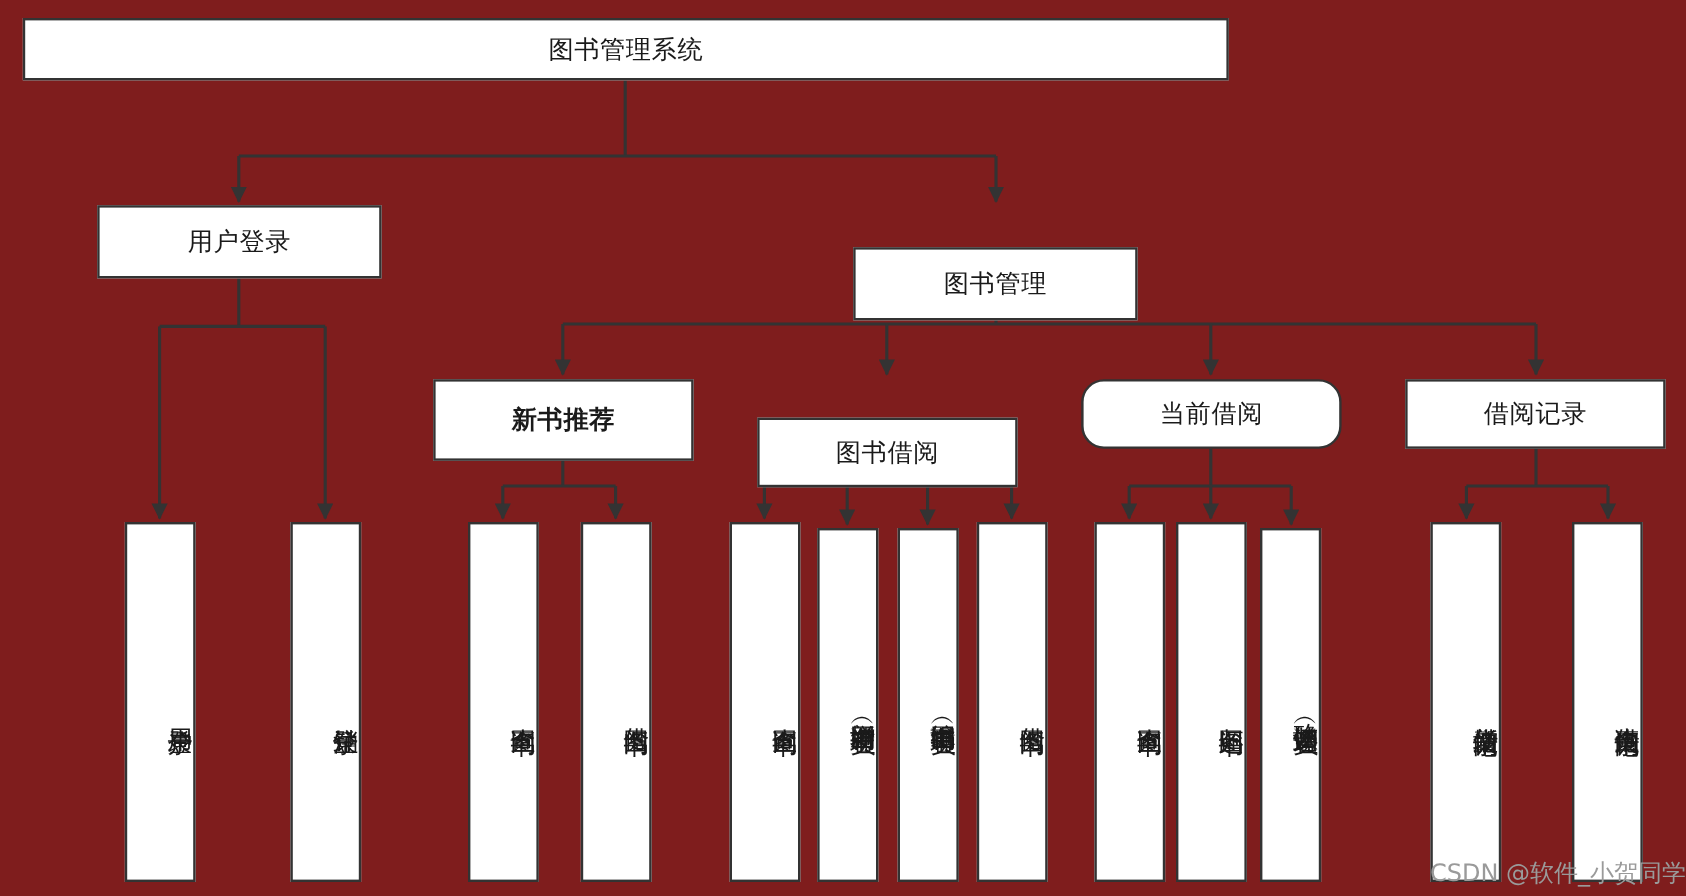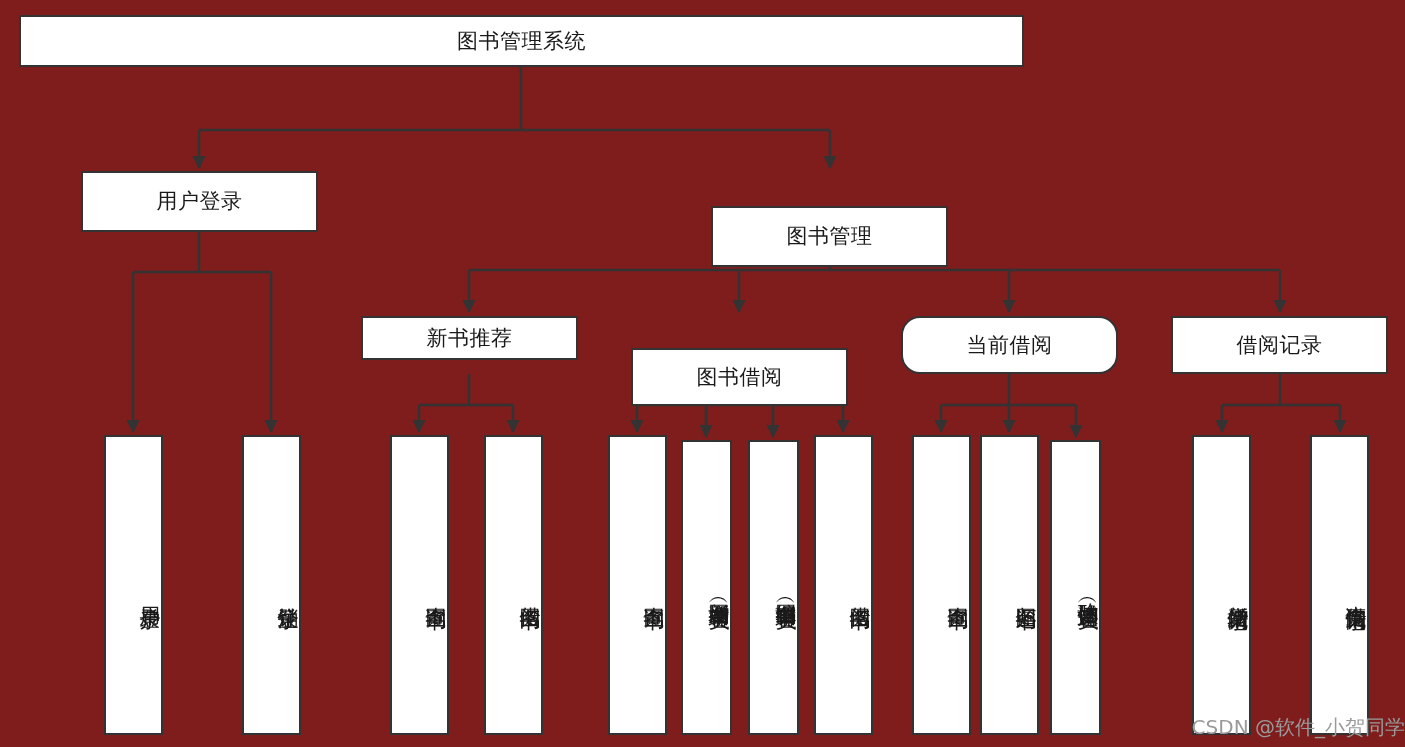--- a/index.html
+++ b/index.html
@@ -124,21 +124,21 @@
       <path d="M 1340 405 L 1340 432" marker-end="url(#arrow)"></path>
     </g>
   </svg>
 
   <div class="node horiz" style="left:19px; top:15px; width:1005px; height:52px;">图书管理系统</div>
 
   <div class="node horiz" style="left:81px; top:171px; width:237px; height:61px;">用户登录</div>
 
   <div class="node horiz" style="left:711px; top:171px; width:237px; height:61px;margin-top:35px;">图书管理</div>
 
-  <div class="node horiz" style="left:361px; top:316px; width:217px; height:44px;">新书推荐</div>
+  <div class="node horiz" style="left:361px; top:316px; width:217px; height:68px;font-weight:bold;">新书推荐</div>
 
   <div class="node horiz" style="left:631px; top:316px; width:217px; height:58px;margin-top:32px;">图书借阅</div>
 
   <div class="node horiz" style="left:901px; top:316px; width:217px; height:58px;border-radius:19px;">当前借阅</div>
 
   <div class="node horiz" style="left:1171px; top:316px; width:217px; height:58px;">借阅记录</div>
 
   <div class="node vert" style="left:104px; top:435px; width:59px; height:300px;">用户登录</div>
 
   <div class="node vert" style="left:242px; top:435px; width:59px; height:300px;">注销登录</div>

